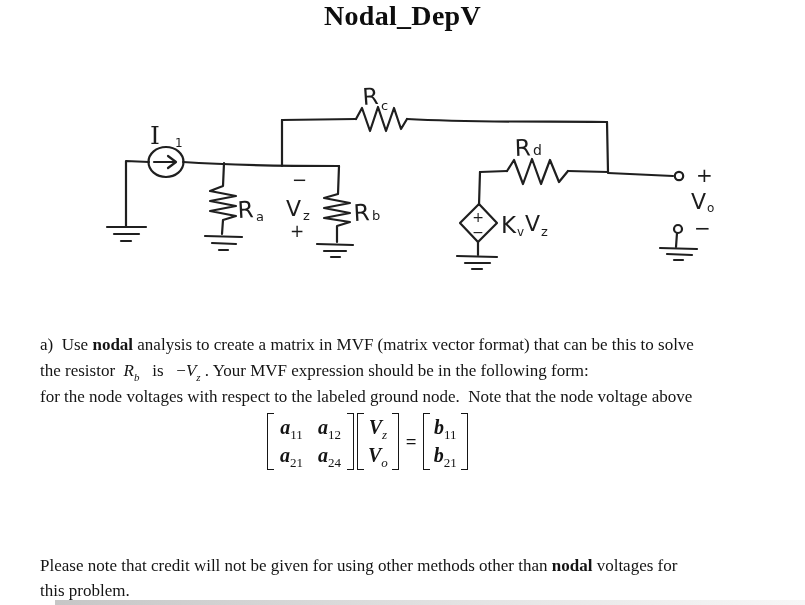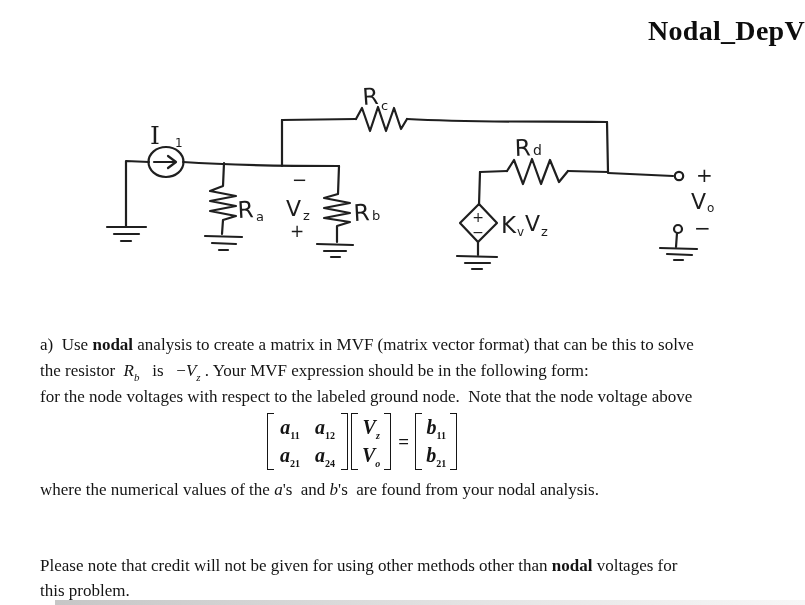--- a/index.html
+++ b/index.html
@@ -1,21 +1,21 @@
 <!DOCTYPE html>
 <html><head>
 <meta charset="utf-8">
 <style>
   html,body { margin:0; padding:0; background:#ffffff; }
   .page {
     position:relative; width:805px; height:605px; background:#ffffff;
     font-family:"Liberation Serif", serif; color:#141414; overflow:hidden;
   }
   .title {
-    position:absolute; top:15px; left:0; width:100%; text-align:right;
+    position:absolute; top:0; left:0; width:100%; text-align:center;
     font-size:28px; font-weight:bold; letter-spacing:0.3px; color:#0d0d0d;
   }
   .circuit-svg { position:absolute; top:60px; left:0; }
   .ink { stroke:#1f1f1f; stroke-width:2.2; fill:none; stroke-linecap:round; stroke-linejoin:round; }
   .hw { font-family:"DejaVu Sans", sans-serif; fill:#1c1c1c; }
   .hwserif { font-family:"DejaVu Serif", serif; fill:#1c1c1c; }
 
   .textblock { position:absolute; left:40px; width:760px; font-size:17px; line-height:26px; }
   .line { white-space:pre; height:26px; }
   .bold { font-weight:bold;margin-top:44px; }
@@ -34,21 +34,21 @@
   }
   .brk { width:6px; }
   .brk.l { border:1.7px solid #161616; border-right:none; }
   .brk.r { border:1.7px solid #161616; border-left:none; }
   .agrid {
     display:grid; grid-template-columns:auto auto; column-gap:15px;
     grid-template-rows:1fr 1fr; align-items:center; justify-items:center; padding:0 6px;
   }
   .vcol { display:grid; grid-template-rows:1fr 1fr; align-items:center; justify-items:center; padding:0 4px; }
   .mcell { font-style:italic; font-weight:bold; }
-  .mcell sub { font-size:10px; font-weight:bold; font-style:normal; line-height:0; }
+  .mcell sub { font-size:13px; font-weight:normal; font-style:normal; line-height:0; }
   .mcell sub.it { font-style:italic; }
   .eq { align-self:center; margin:0 6px 0 7px; font-size:19px; font-weight:bold; }
   .gap { width:3px; }
 
   .bottom-edge {
     position:absolute; left:55px; right:0; bottom:0; height:5px;
     background:linear-gradient(to right, #c6c6c6 0%, #e3e3e3 55%, #f7f7f7 100%);
   }
 </style>
 </head>
@@ -182,23 +182,20 @@
     <span class="brk r"></span>
     <span class="eq">=</span>
     <span class="brk l"></span>
     <span class="vcol">
       <span class="mcell"><span>b</span><sub>11</sub></span>
       <span class="mcell"><span>b</span><sub>21</sub></span>
     </span>
     <span class="brk r"></span>
   </div>
 
-  <div class="textblock" id="where-line">
-    <div class="line"><span>where the numerical values of the </span><span class="mi">a</span><span>'s  and </span><span class="mi">b</span><span>'s  are found from your nodal analysis.</span></div>
-  </div>
 
 
   <div class="textblock" id="note">
     <div class="line"><span>Please note that credit will not be given for using other methods other than </span><span class="bold">nodal</span><span> voltages for</span></div>
     <div class="line"><span>this problem.</span></div>
   </div>
 
   <div class="bottom-edge"></div>
 </div>
 

